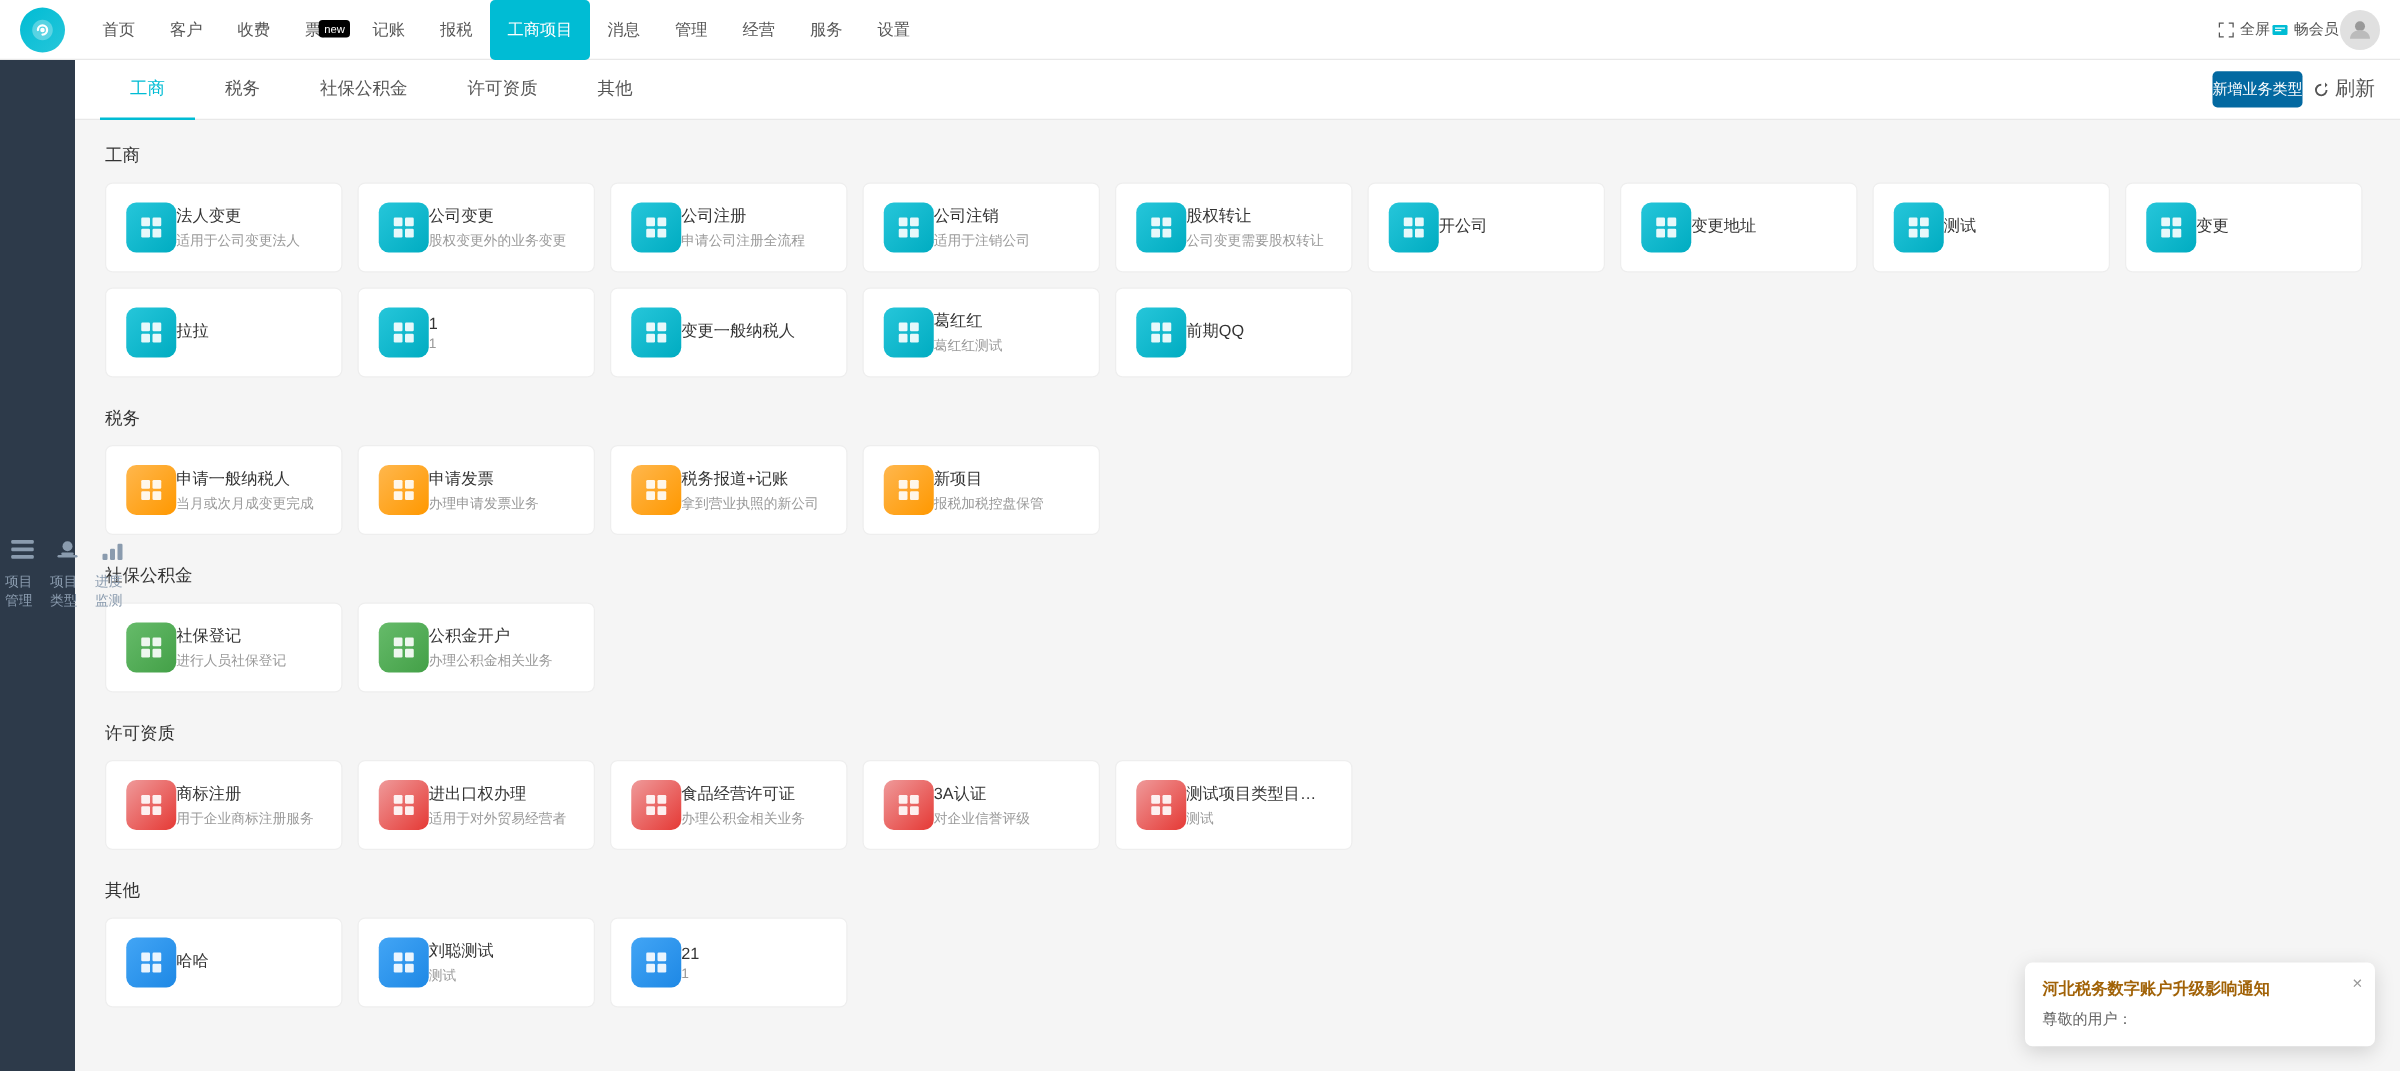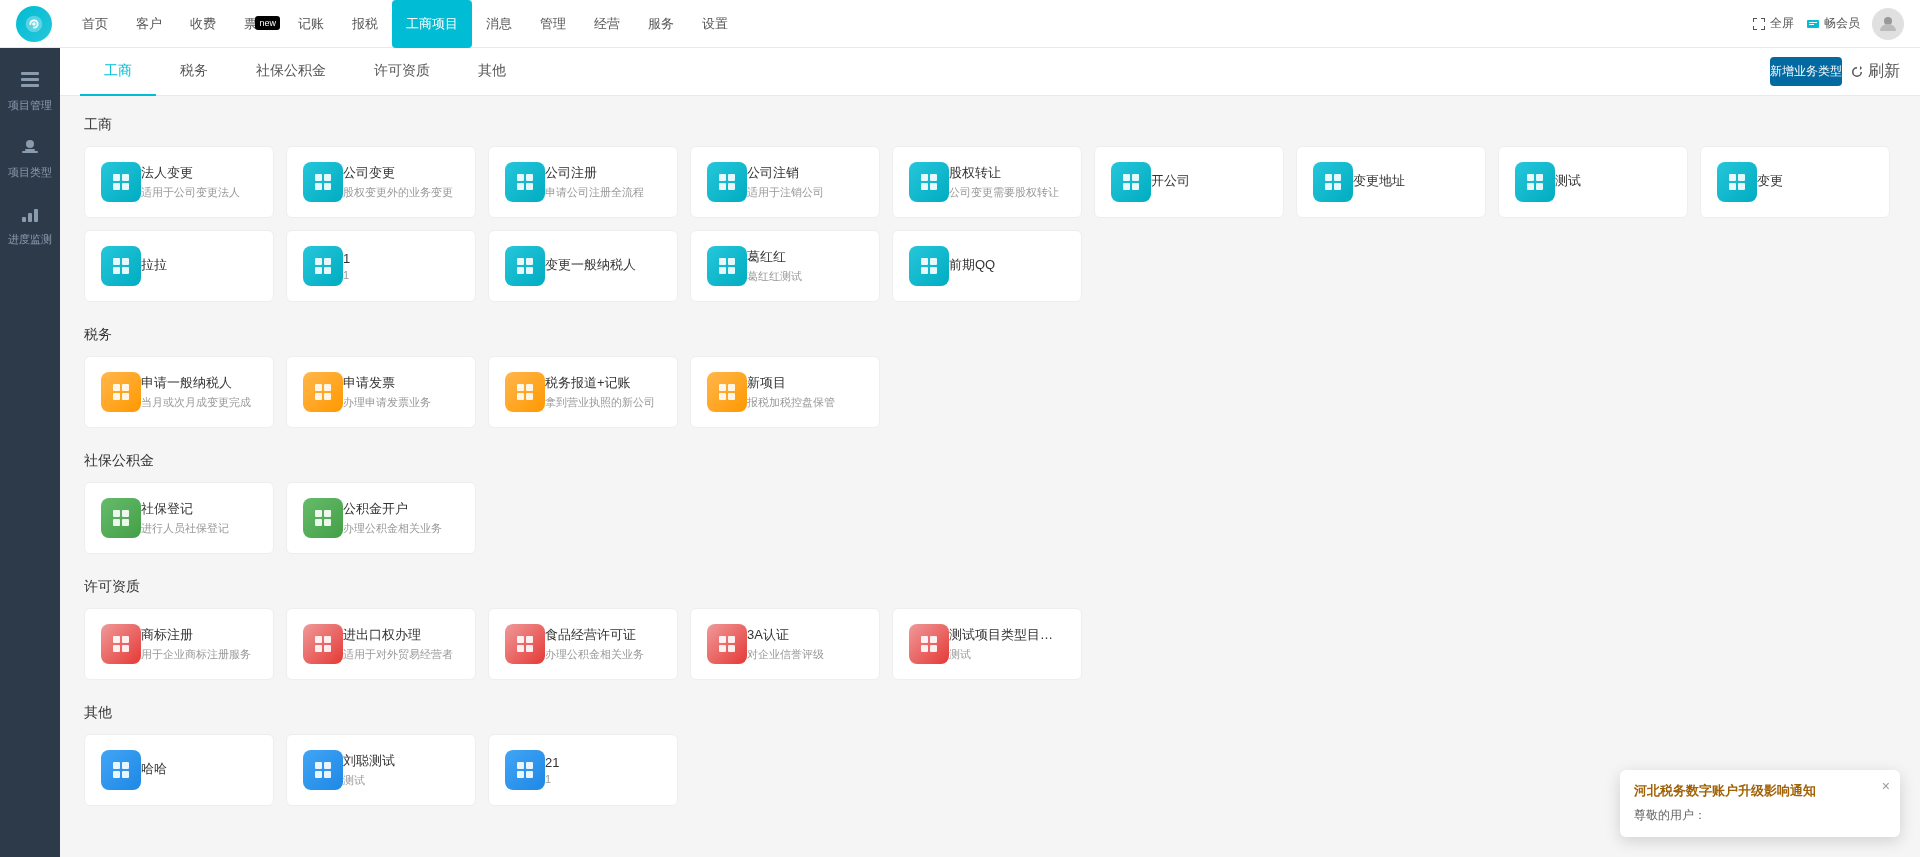--- a/index.html
+++ b/index.html
@@ -61,21 +61,21 @@
       background: #000000;
       color: #fff;
       font-size: 9px;
       padding: 1px 4px;
       border-radius: 3px;
       line-height: 1.4;
     }
     .nav-right {
       display: flex;
       align-items: center;
-      gap: 12px;
+      gap: 1px;
       margin-left: auto;
     }
     .nav-right-btn {
       display: flex;
       align-items: center;
       gap: 4px;
       font-size: 12px;
       color: #555;
       cursor: pointer;
     }
@@ -94,21 +94,21 @@
     
     .sidebar {
       position: fixed;
       top: 48px;
       left: 0;
       width: 60px;
       bottom: 0;
       background: #2d3a4a;
       z-index: 99;
       display: flex;
-      flex-direction: column;
+      flex-direction: row;
       align-items: center;
       padding-top: 8px;
     }
     .sidebar-item {
       width: 100%;
       padding: 10px 4px;
       display: flex;
       flex-direction: column;
       align-items: center;
       cursor: pointer;

